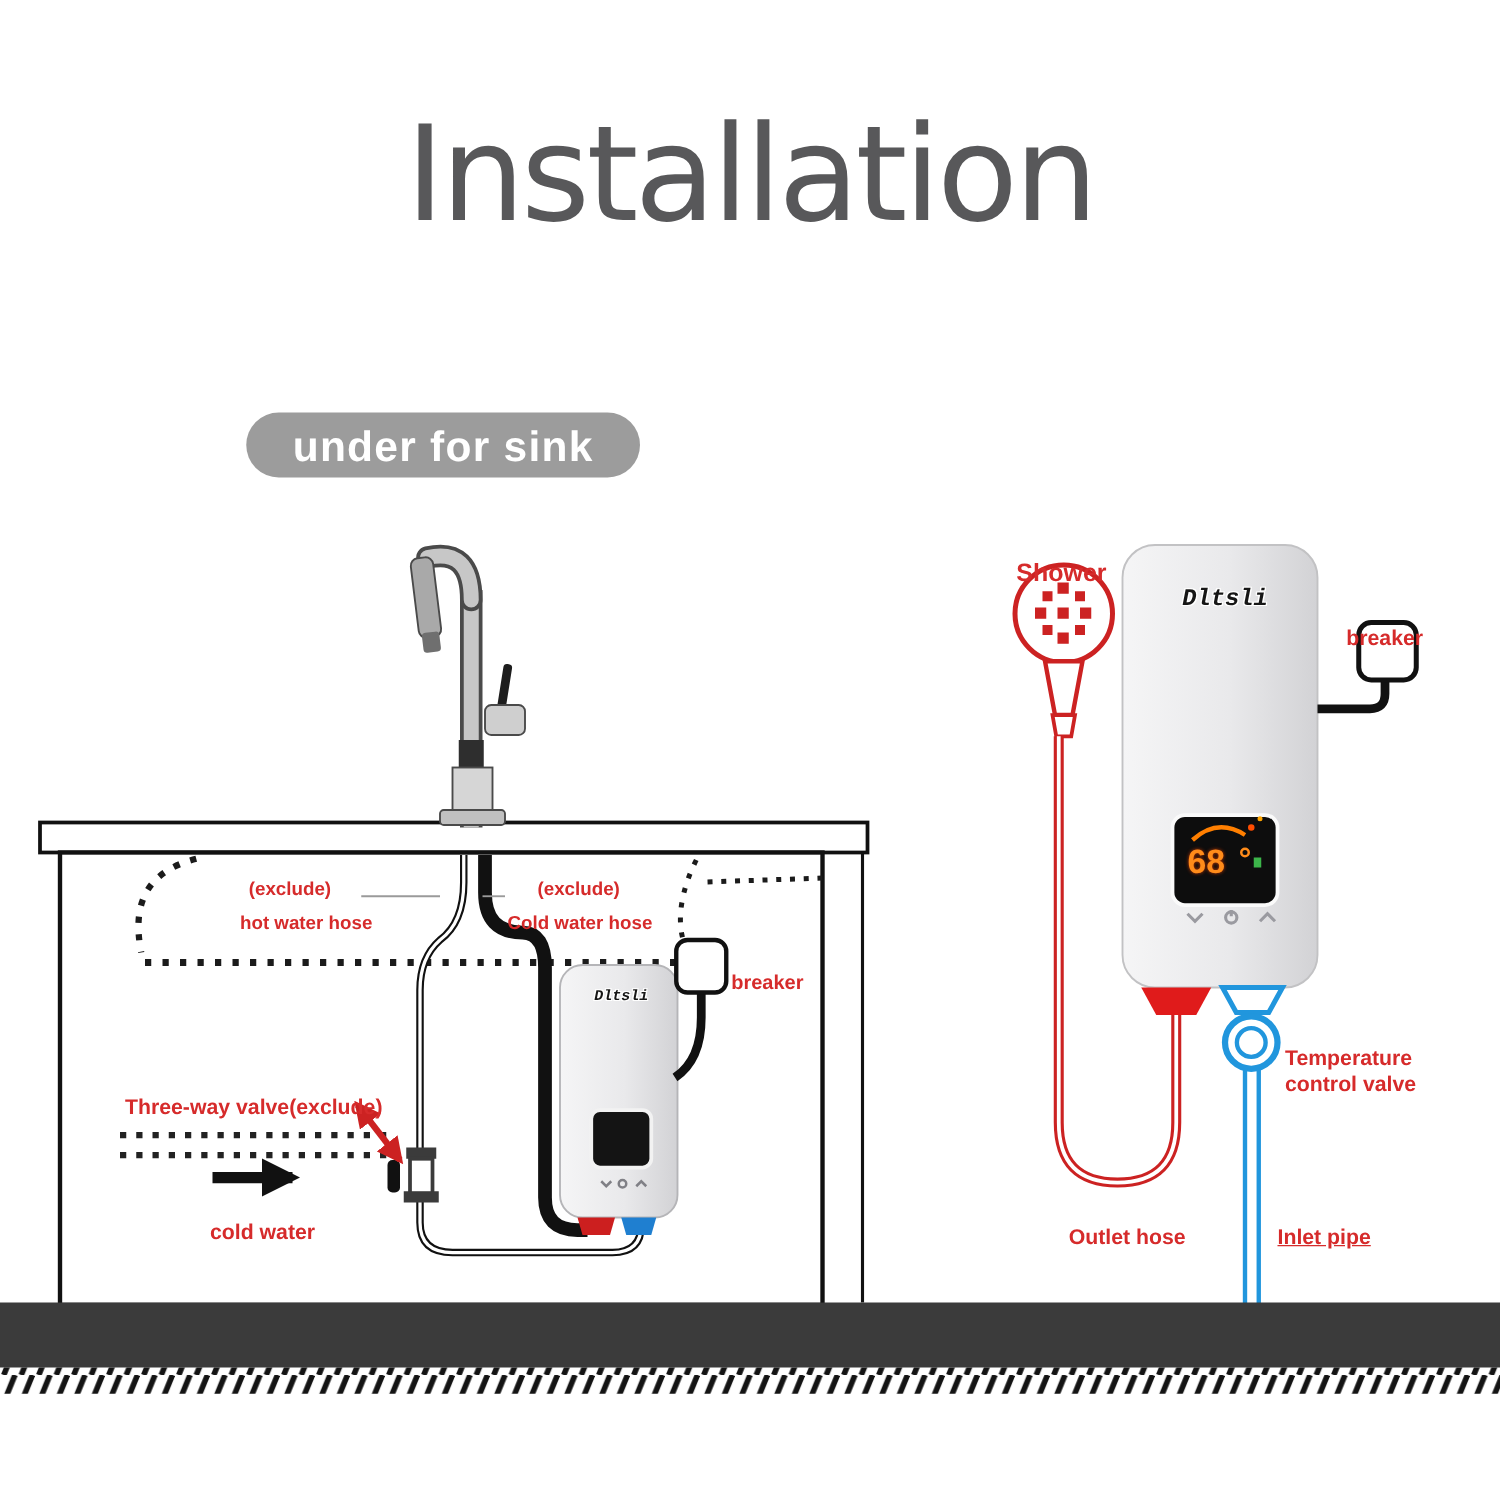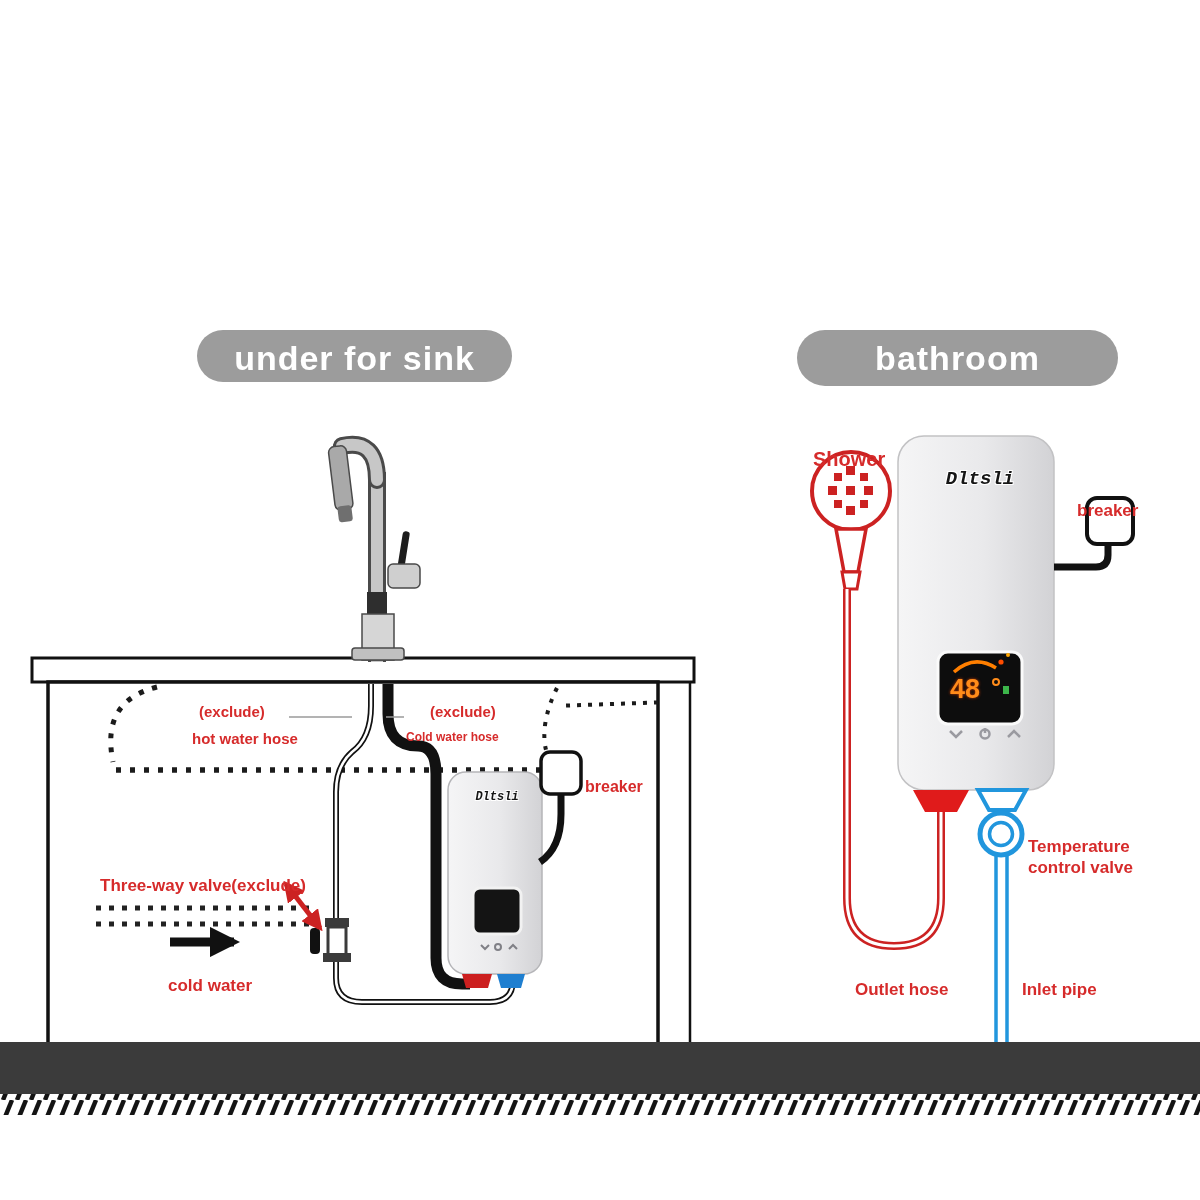--- a/index.html
+++ b/index.html
@@ -11,29 +11,29 @@
          font-family:"DejaVu Sans","Liberation Sans",sans-serif;
          font-size:106px;font-weight:500;letter-spacing:-3px;color:#58585a;top:78px;}
   .pill{position:absolute;background:#9c9c9c;border-radius:28px;color:#ffffff;
         font-weight:bold;font-size:34px;text-align:center;line-height:56px;letter-spacing:1px;}
   #pill-sink{left:197px;top:330px;width:315px;height:52px;}
   #pill-bath{left:797px;top:330px;width:321px;height:56px;}
   .red{color:#d62b2b;font-weight:bold;margin-top:24px;}
   #lbl-exclude-left{left:199px;top:679px;font-size:15px;}
   #lbl-hot-hose{left:192px;top:706px;font-size:15px;}
   #lbl-exclude-right{left:430px;top:679px;font-size:15px;}
-  #lbl-cold-hose{left:406px;top:706px;font-size:12px;}
+  #lbl-cold-hose{left:406px;top:706px;font-size:15px;}
   #lbl-breaker-left{left:585px;top:754px;font-size:16px;}
   #lbl-three-way{left:100px;top:852px;font-size:17px;}
   #lbl-cold-water{left:168px;top:952px;font-size:17px;}
   #lbl-shower{left:813px;top:424px;font-size:20px;}
   #lbl-breaker-right{left:1077px;top:477px;font-size:17px;}
   #lbl-temp-valve{left:1028px;top:812px;font-size:17px;line-height:21px;}
   #lbl-outlet{left:855px;top:956px;font-size:17px;}
-  #lbl-inlet{left:1022px;top:956px;font-size:17px;}
+  #lbl-inlet{left:1022px;top:956px;font-size:17px;text-decoration:underline;}
   .brand{position:absolute;text-align:center;font-weight:bold;color:#161616;
          text-shadow:-1px -1px 0 #fff,1px -1px 0 #fff,-1px 1px 0 #fff,1px 1px 0 #fff;
          font-style:italic;font-family:Liberation Mono, monospace;}
   #brand-left{left:460px;top:790px;width:74px;font-size:12px;}
   #brand-right{left:940px;top:468px;width:80px;font-size:19px;}
   #disp-temp{left:950px;top:674px;font-size:27px;font-weight:bold;color:#ff8c1a;
              text-shadow:0 0 3px #c83a00;}
 </style>
 </head>
 <body>
@@ -179,37 +179,37 @@
     <circle cx="1001" cy="834" r="21" stroke-width="5"></circle>
     <circle cx="1001" cy="834" r="11.5" stroke-width="3.5" fill="none"></circle>
     <line x1="996" y1="855" x2="996" y2="1046" stroke-width="3.5"></line>
     <line x1="1007" y1="855" x2="1007" y2="1046" stroke-width="3.5"></line>
   </g>
 
   <rect x="0" y="1042" width="1200" height="52" fill="#3b3b3b"></rect>
   <rect x="0" y="1094" width="1200" height="21" fill="url(#hatch)"></rect>
 </svg>
 
+<div id="title" class="txt">Installation</div>
 
 <div id="pill-sink" class="pill">under for sink</div>
-<div id="pill-bath" class="pill">bathroom</div>
 
 <div id="lbl-exclude-left" class="txt red">(exclude)</div>
 <div id="lbl-hot-hose" class="txt red">hot water hose</div>
 <div id="lbl-exclude-right" class="txt red">(exclude)</div>
 <div id="lbl-cold-hose" class="txt red">Cold water hose</div>
 <div id="lbl-breaker-left" class="txt red">breaker</div>
 <div id="lbl-three-way" class="txt red">Three-way valve(exclude)</div>
 <div id="lbl-cold-water" class="txt red">cold water</div>
 <div id="brand-left" class="brand">Dltsli</div>
 
 <div id="lbl-shower" class="txt red">Shower</div>
 <div id="lbl-breaker-right" class="txt red">breaker</div>
 <div id="brand-right" class="brand">Dltsli</div>
-<div id="disp-temp" class="txt">48</div>
+<div id="disp-temp" class="txt">68</div>
 <div id="lbl-temp-valve" class="txt red">
   <div>Temperature</div>
   <div>control valve</div>
 </div>
 <div id="lbl-outlet" class="txt red">Outlet hose</div>
 <div id="lbl-inlet" class="txt red">Inlet pipe</div>
 
 </div>
 
 </body></html>

